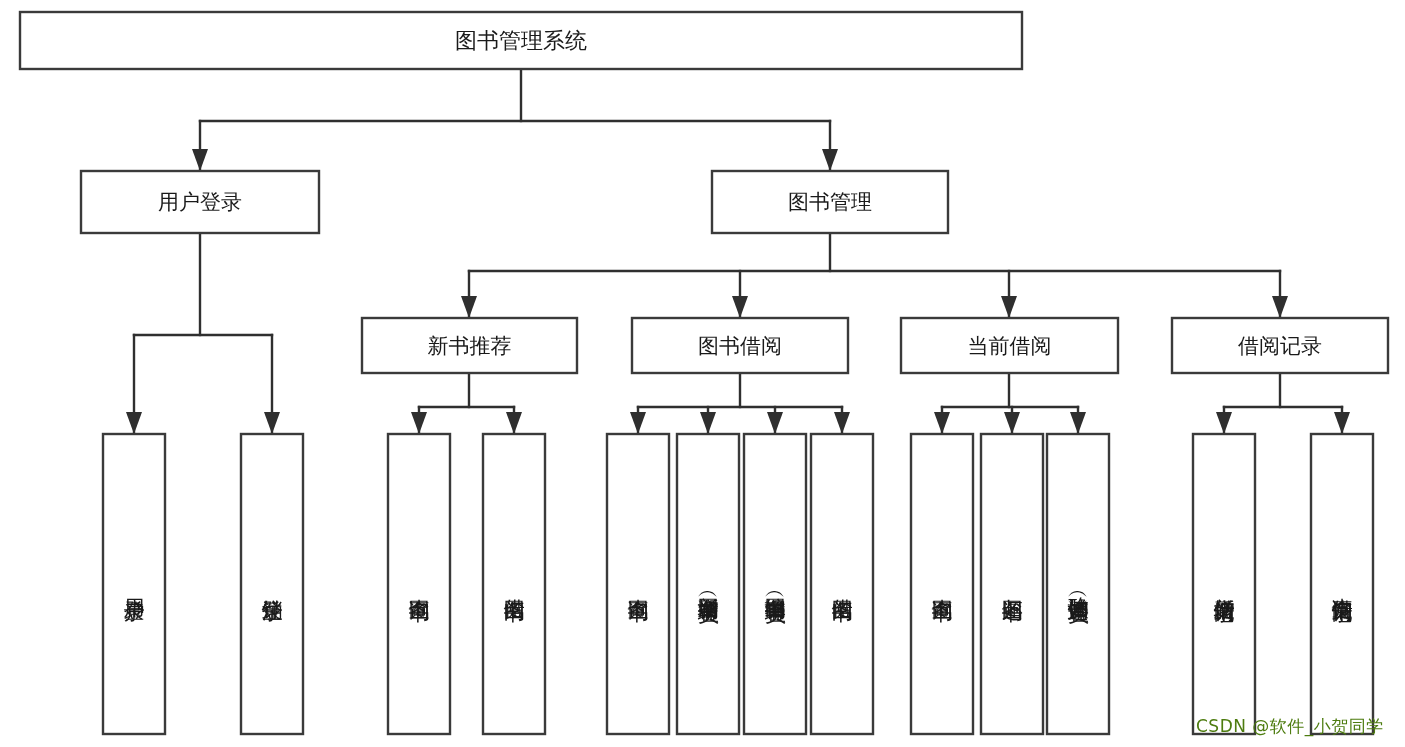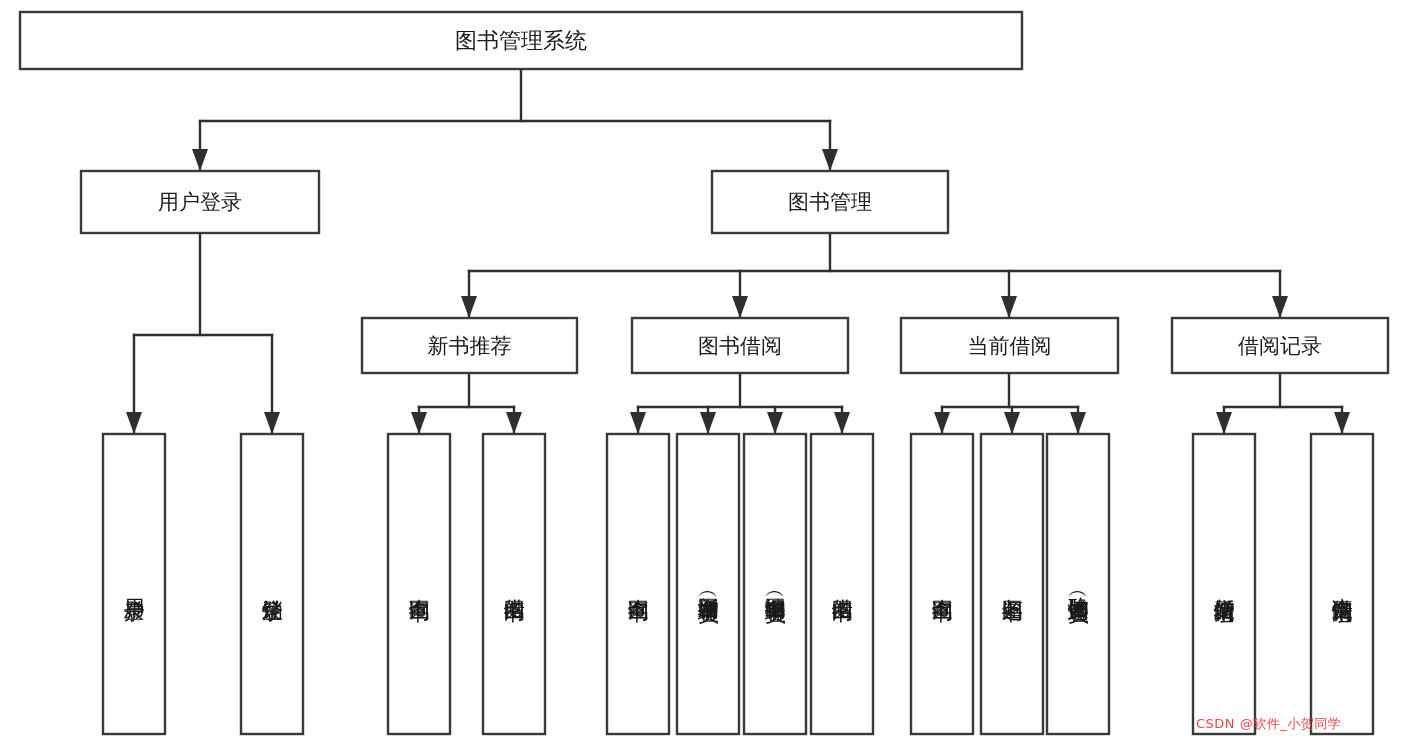--- a/index.html
+++ b/index.html
@@ -30,22 +30,22 @@
     text-orientation:upright;
     letter-spacing:1px;
     text-align:center;
     display:flex;align-items:center;justify-content:center;
     white-space:nowrap;
     pointer-events:none;
   }
   #watermark{
     position:absolute;
     font-family:"DejaVu Sans","Liberation Sans",sans-serif;
-    font-size:13px;
-    color:#ef4444;
+    font-size:17px;
+    color:#4d7c0f;
     letter-spacing:.5px;
     white-space:nowrap;
   }
 </style>
 </head>
 <body>
 
 <div id="diagram-root">
 
   <svg id="tree" viewBox="0 0 1405 747">

